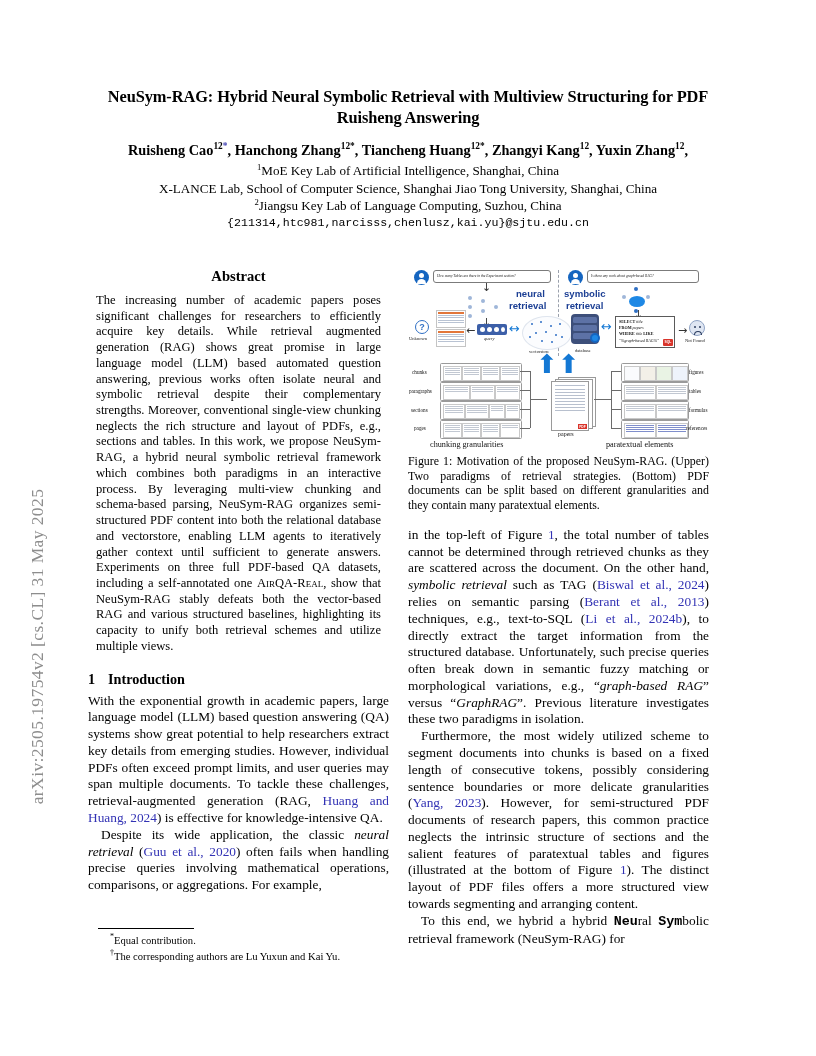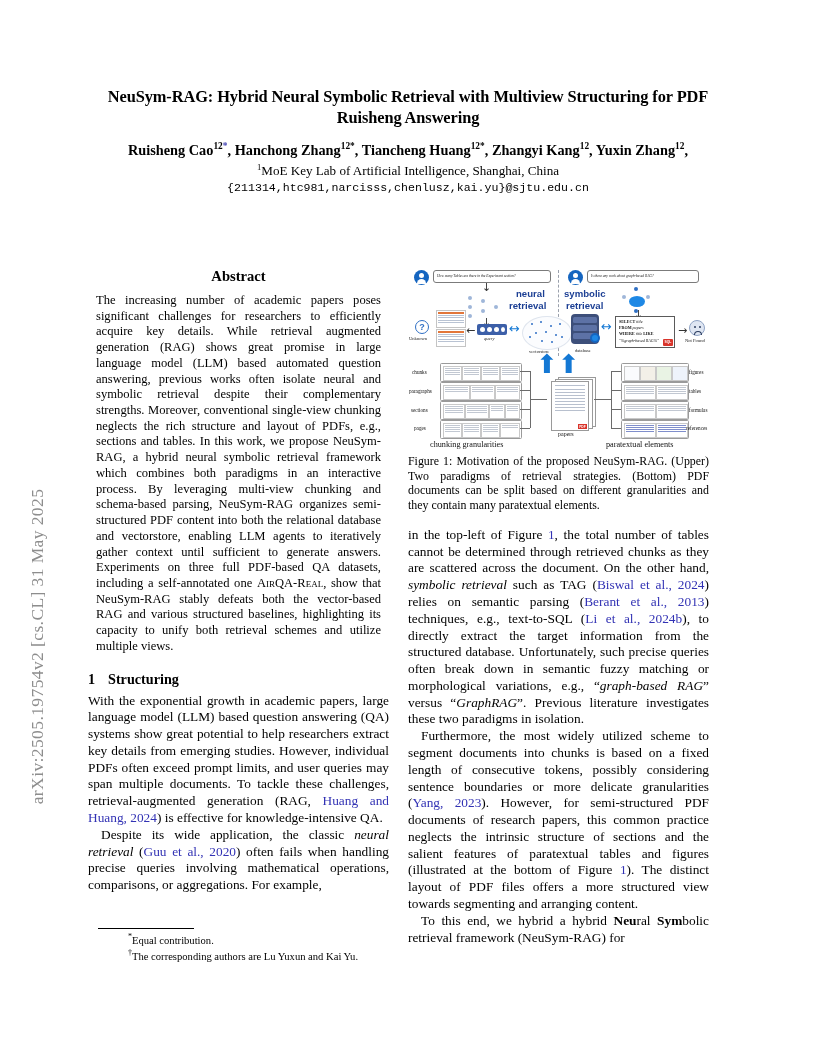--- a/index.html
+++ b/index.html
@@ -117,39 +117,39 @@
     text-align: justify;
     text-justify: inter-word;
     margin: 0;
     hyphens: manual;
   }
   p.body + p.body { text-indent: 13px; }
 
   .cite { color: #3232b4; }
   .ital { font-style: italic; }
   .sc { font-variant: small-caps; }
-  .bf { font-weight: bold; }
+  .bf { font-weight: bold; font-family: Liberation Mono, monospace; }
 
   
   .footnote-zone {
     position: absolute;
     left: 0;
     bottom: 44px;
     width: 301px;
   }
   .footnote-rule {
     width: 96px;
     height: 0;
     border-top: 0.8px solid #000;
     margin: 0 0 3px 10px;
   }
   .footnote {
     font-size: 10.6px;
     line-height: 1.35;
-    margin-left: 40px;
+    margin-left: 22px;
   }
   .footnote sup { font-size: 8px; }
 
   
   .figure-box {
     position: relative;
     width: 301px;
     height: 176px;
     margin-bottom: 10px;
   }
@@ -427,31 +427,33 @@
 <div class="page">
 
   <div class="title">NeuSym-RAG: Hybrid Neural Symbolic Retrieval with Multiview Structuring for PDF Ruisheng Answering</div>
 
   <div class="authors">
     <span id="authline1"><span>Ruisheng Cao</span><sup>12</sup><sup class="star">*</sup>, <span>Hanchong Zhang</span><sup>12*</sup>, <span>Tiancheng Huang</span><sup>12*</sup>, <span>Zhangyi Kang</span><sup>12</sup>, <span>Yuxin Zhang</span><sup>12</sup>,</span><br>
   </div>
 
   <div class="affils">
     <div><sup>1</sup><span>MoE Key Lab of Artificial Intelligence, Shanghai, China</span></div>
+    <div><span>X-LANCE Lab, School of Computer Science, Shanghai Jiao Tong University, Shanghai, China</span></div>
+    <div><sup>2</sup><span>Jiangsu Key Lab of Language Computing, Suzhou, China</span></div>
   </div>
   <div class="email">{211314,htc981,narcisss,chenlusz,kai.yu}@sjtu.edu.cn</div>
 
   <div class="columns">
 
     <div class="col col-left">
       <h2 class="sec-head">Abstract</h2>
       <div class="abstract-body" id="abstract-text"><span>The increasing number of academic papers poses significant challenges for researchers to efficiently acquire key details. While retrieval augmented generation (RAG) shows great promise in large language model (LLM) based automated question answering, previous works often isolate neural and symbolic retrieval despite their complementary strengths. Moreover, conventional single-view chunking neglects the rich structure and layout of PDFs, e.g., sections and tables. In this work, we propose NeuSym-RAG, a hybrid neural symbolic retrieval framework which combines both paradigms in an interactive process. By leveraging multi-view chunking and schema-based parsing, NeuSym-RAG organizes semi-structured PDF content into both the relational database and vectorstore, enabling LLM agents to iteratively gather context until sufficient to generate answers. Experiments on three full PDF-based QA datasets, including a self-annotated one </span><span class="sc">AirQA-Real</span><span>, show that NeuSym-RAG stably defeats both the vector-based RAG and various structured baselines, highlighting its capacity to unify both retrieval schemes and utilize multiple views.</span></div>
 
       <h3 class="numbered">
-        <span class="num">1</span><span>Structuring</span>
+        <span class="num">1</span><span>Introduction</span>
       </h3>
       <p class="body" id="intro-p1"><span>With the exponential growth in academic papers, large language model (LLM) based question answering (QA) systems show great potential to help researchers extract key details from emerging studies. However, individual PDFs often exceed prompt limits, and user queries may span multiple documents. To tackle these challenges, retrieval-augmented generation (RAG, </span><span class="cite">Huang and Huang, 2024</span><span>) is effective for knowledge-intensive QA.</span></p>
       <p class="body" id="intro-p2"><span>Despite its wide application, the classic </span><span class="ital">neural retrieval</span><span> (</span><span class="cite">Guu et al., 2020</span><span>) often fails when handling precise queries involving mathematical operations, comparisons, or aggregations. For example,</span></p>
 
       <div class="footnote-zone">
         <div class="footnote-rule"></div>
         <div class="footnote"><sup>*</sup><span>Equal contribution.</span></div>
         <div class="footnote"><sup>†</sup><span>The corresponding authors are Lu Yuxun and Kai Yu.</span></div>
       </div>
     </div>

